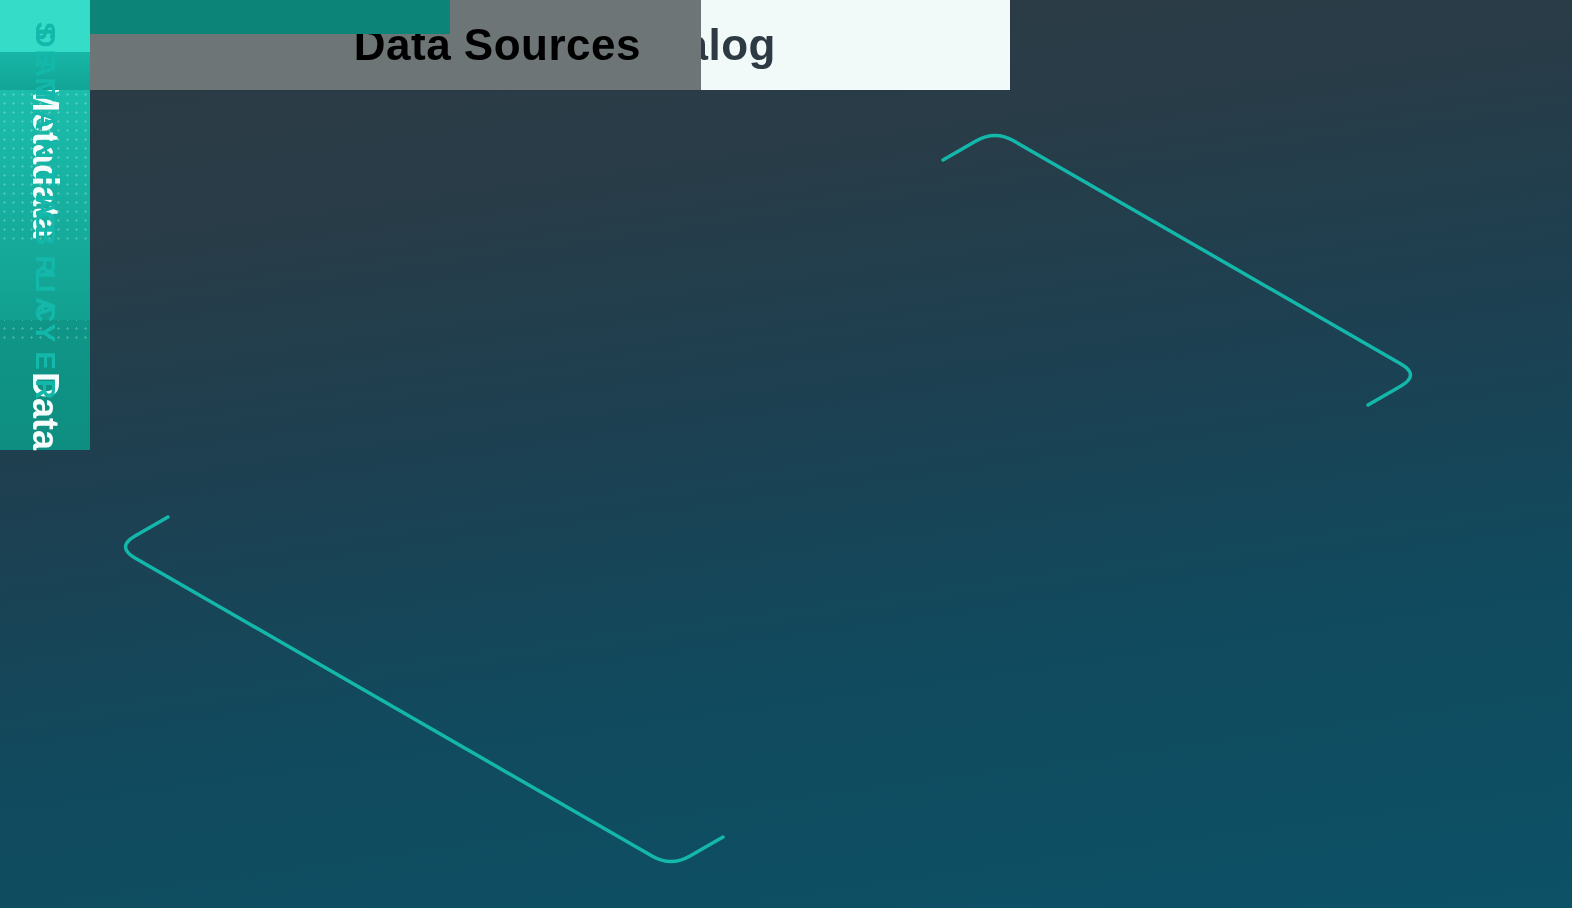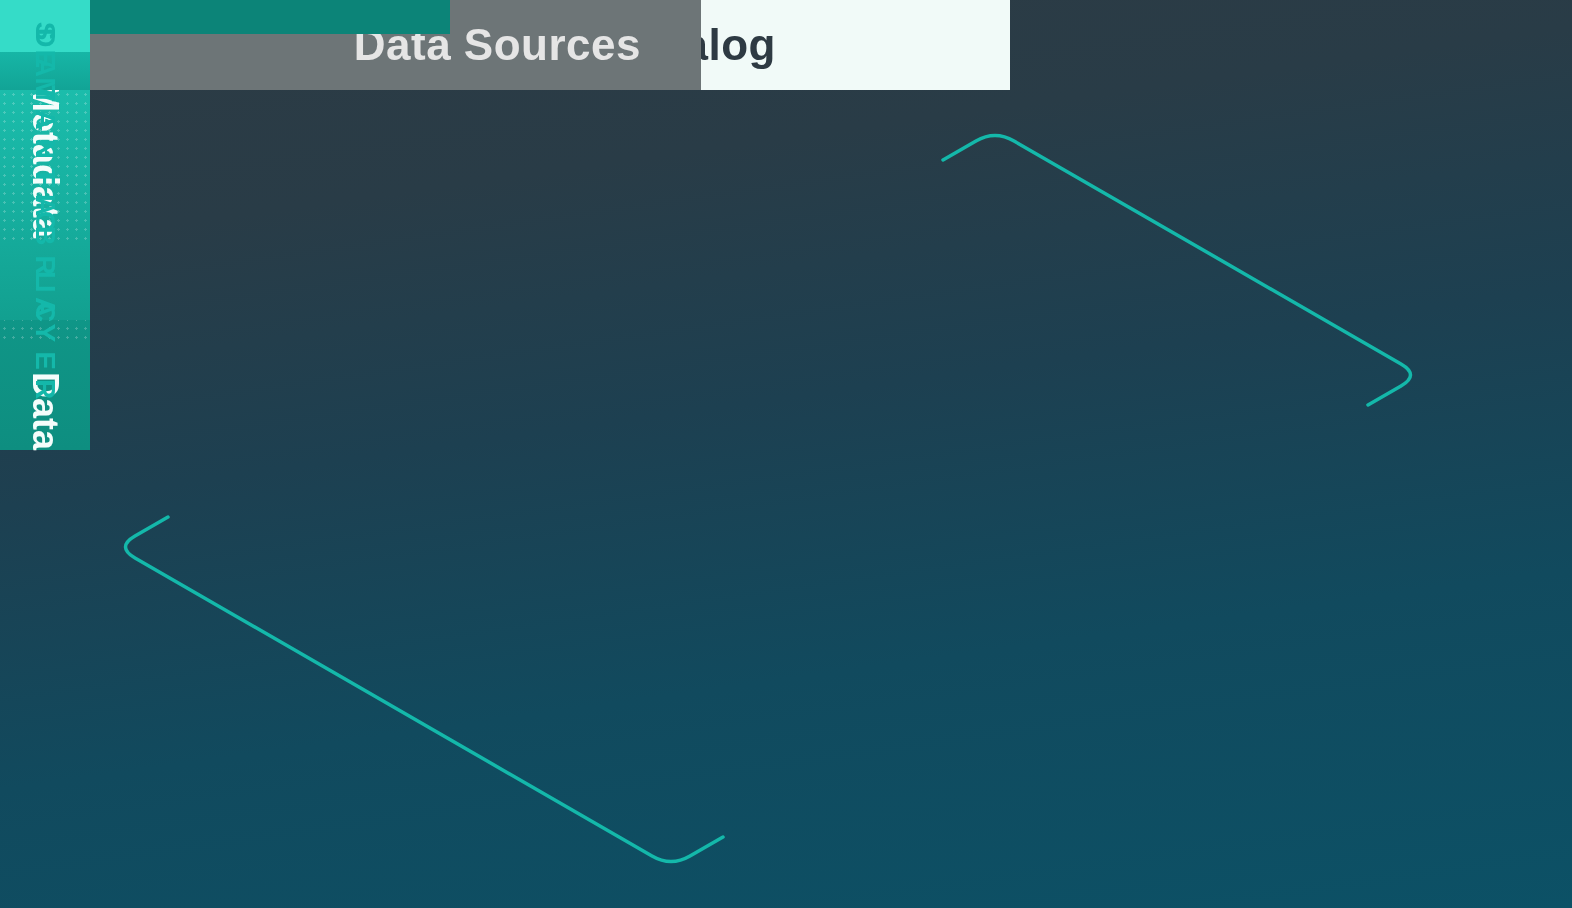--- a/index.html
+++ b/index.html
@@ -23,21 +23,21 @@
   .elev-teal-meta{background:linear-gradient(180deg,#1fc7b4 0%,#17b1a1 60%,#12a090 100%);}
   .dots{background-image:radial-gradient(rgba(255,255,255,.22) 1.2px,transparent 1.3px);background-size:9px 9px;}
   .face-bright{background:#3fe5d1;}
   .face-bright2{background:#35dcc8;}
   .face-dark{background:#0c8478;}
   .white-bar{background:#f1faf8;}
   .gray-bar{background:#6d7577;}
   .ubar{display:flex;align-items:center;justify-content:flex-end;}
   .ubar .lbl{font-weight:700;font-size:44px;letter-spacing:.5px;white-space:nowrap;}
   .dark-text{color:#2e3a43;}
-  .white-text{color:#e5e5e5;}
+  .white-text{color:#000000;}
   
   .vlabel{position:absolute;left:0;top:0;transform-origin:0 0;transform:rotate(90deg) translateY(-90px);
           height:90px;display:flex;align-items:center;justify-content:center;}
   .vlabel span{font-weight:700;font-size:36px;color:#f4fdfb;white-space:nowrap;}
   .annot .vlabel span{font-weight:700;color:#14b8aa;}
   #sem-label .vlabel span{font-size:28px;letter-spacing:9px;word-spacing:14px;}
   #fab-label .vlabel span{font-size:27px;letter-spacing:10px;word-spacing:16px;}
   svg.overlay{position:absolute;left:0;top:0;z-index:5;pointer-events:none;}
 </style>
 </head>

